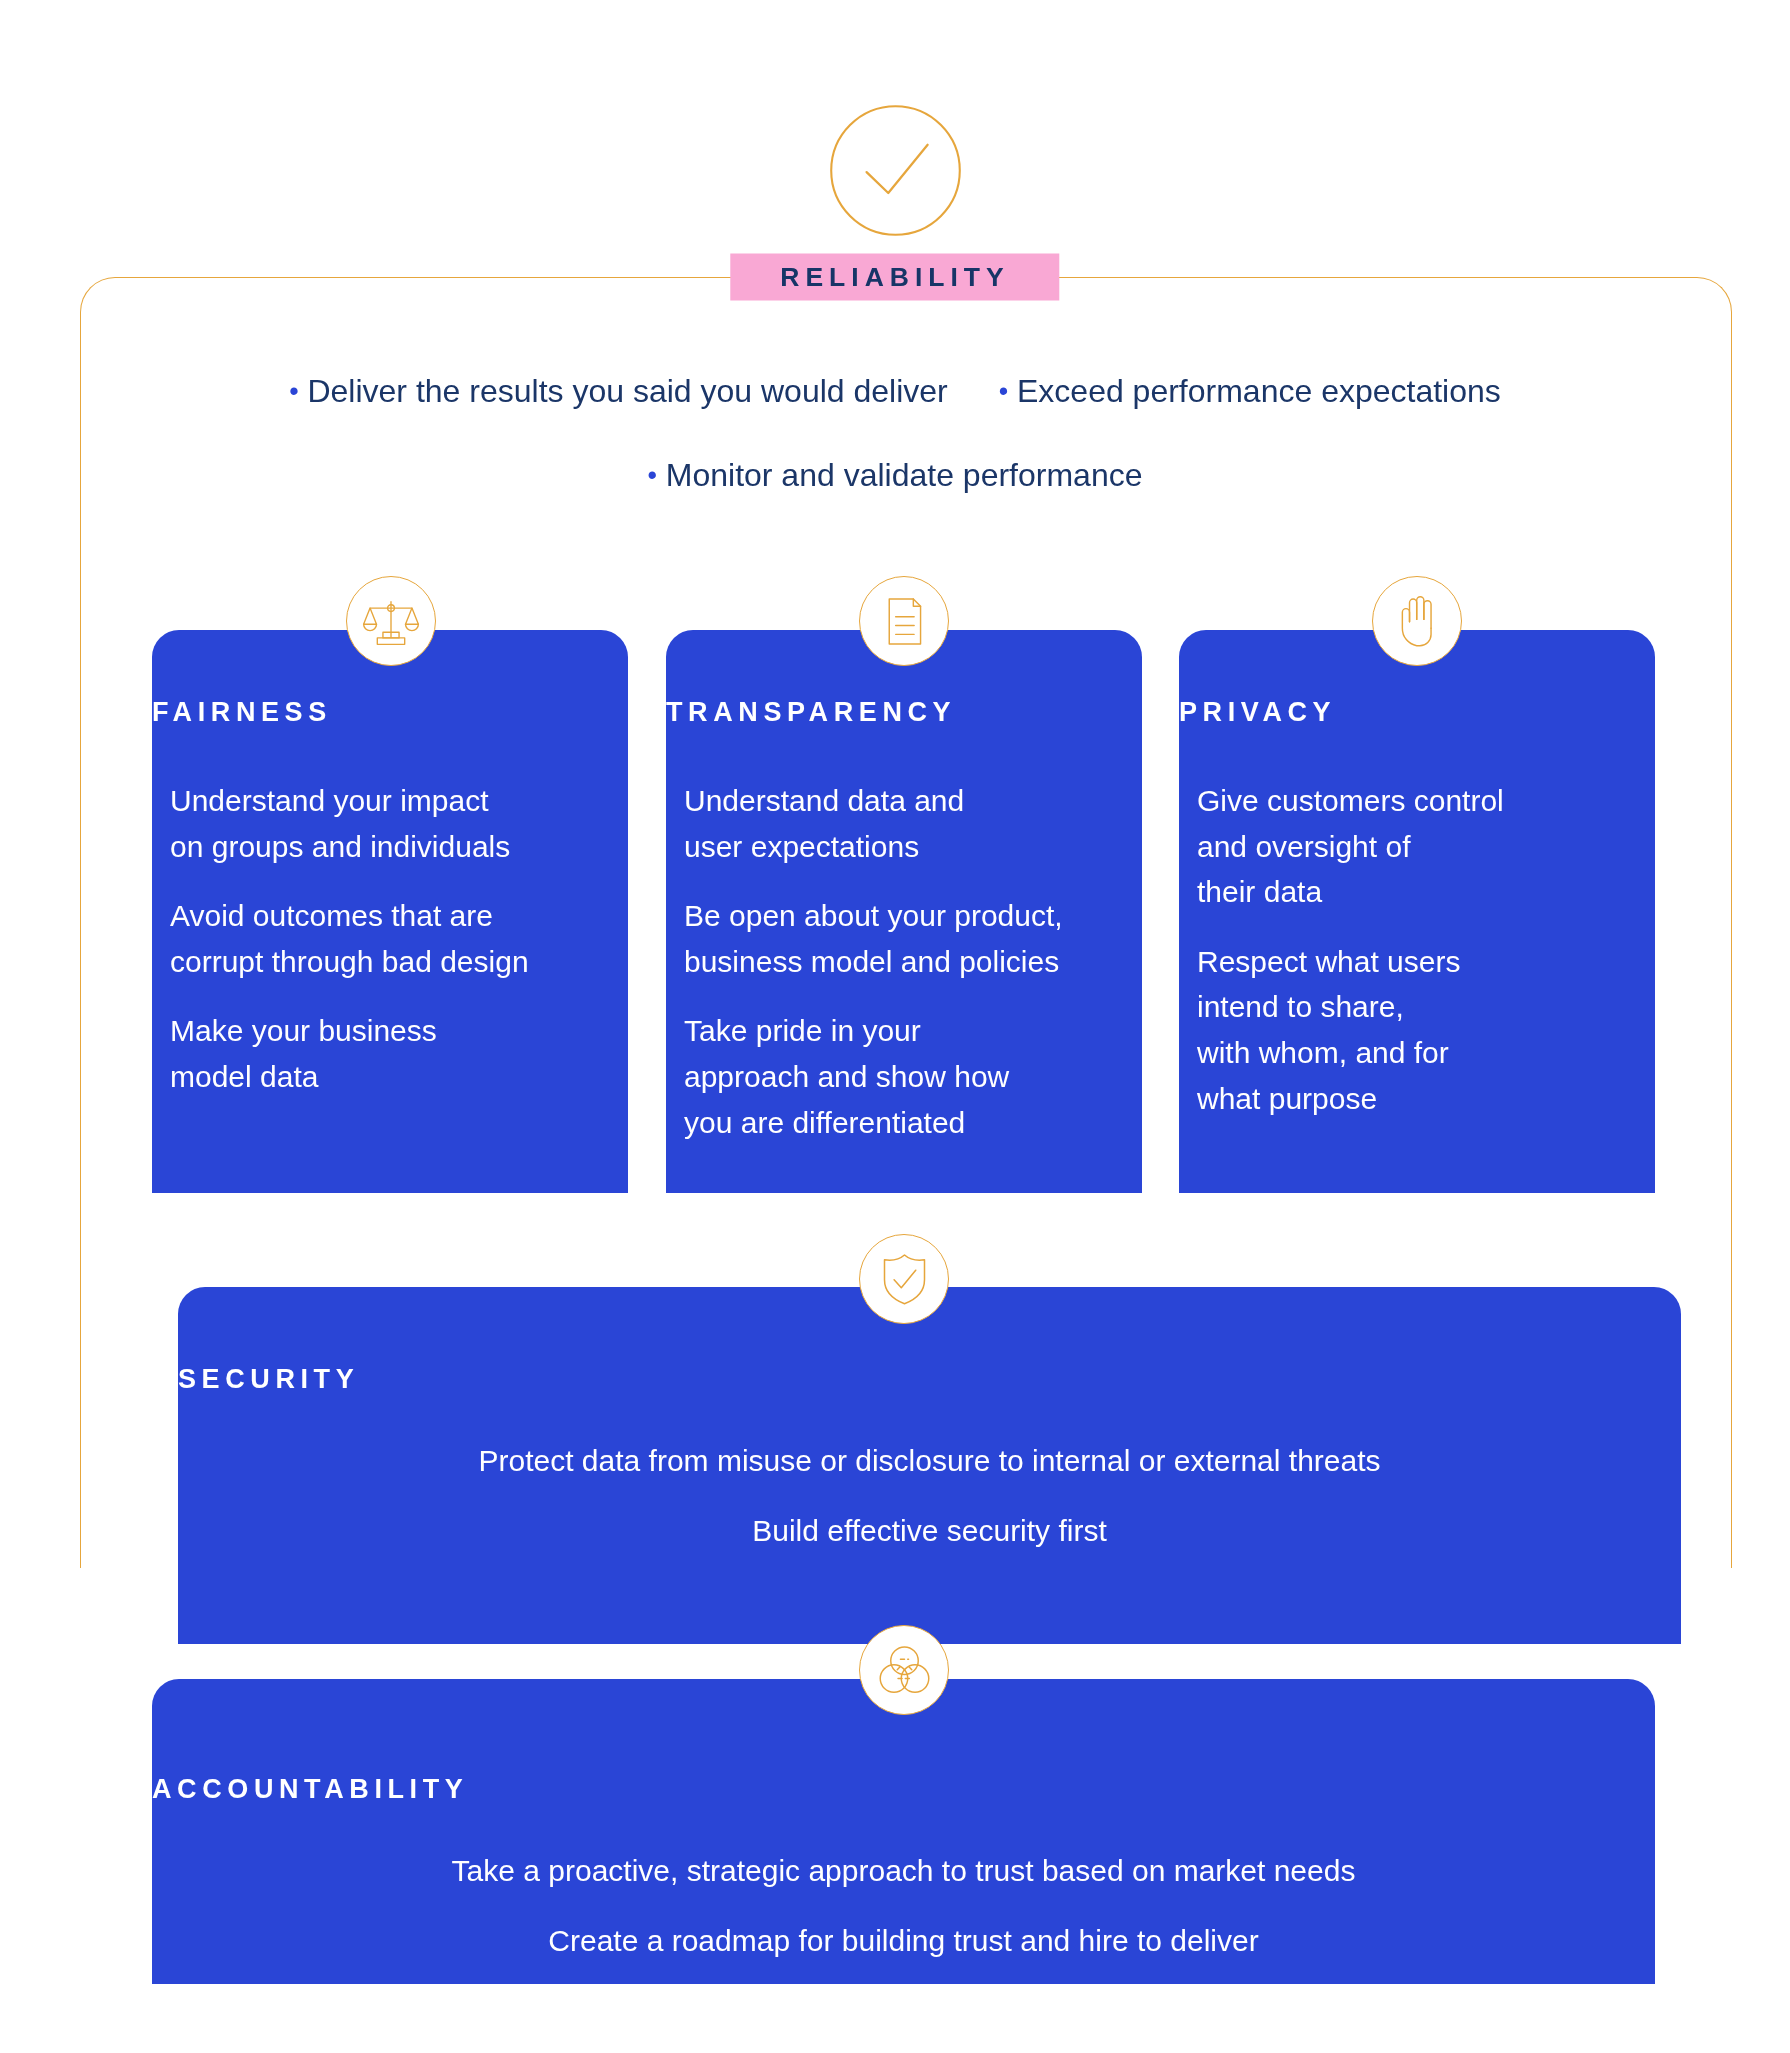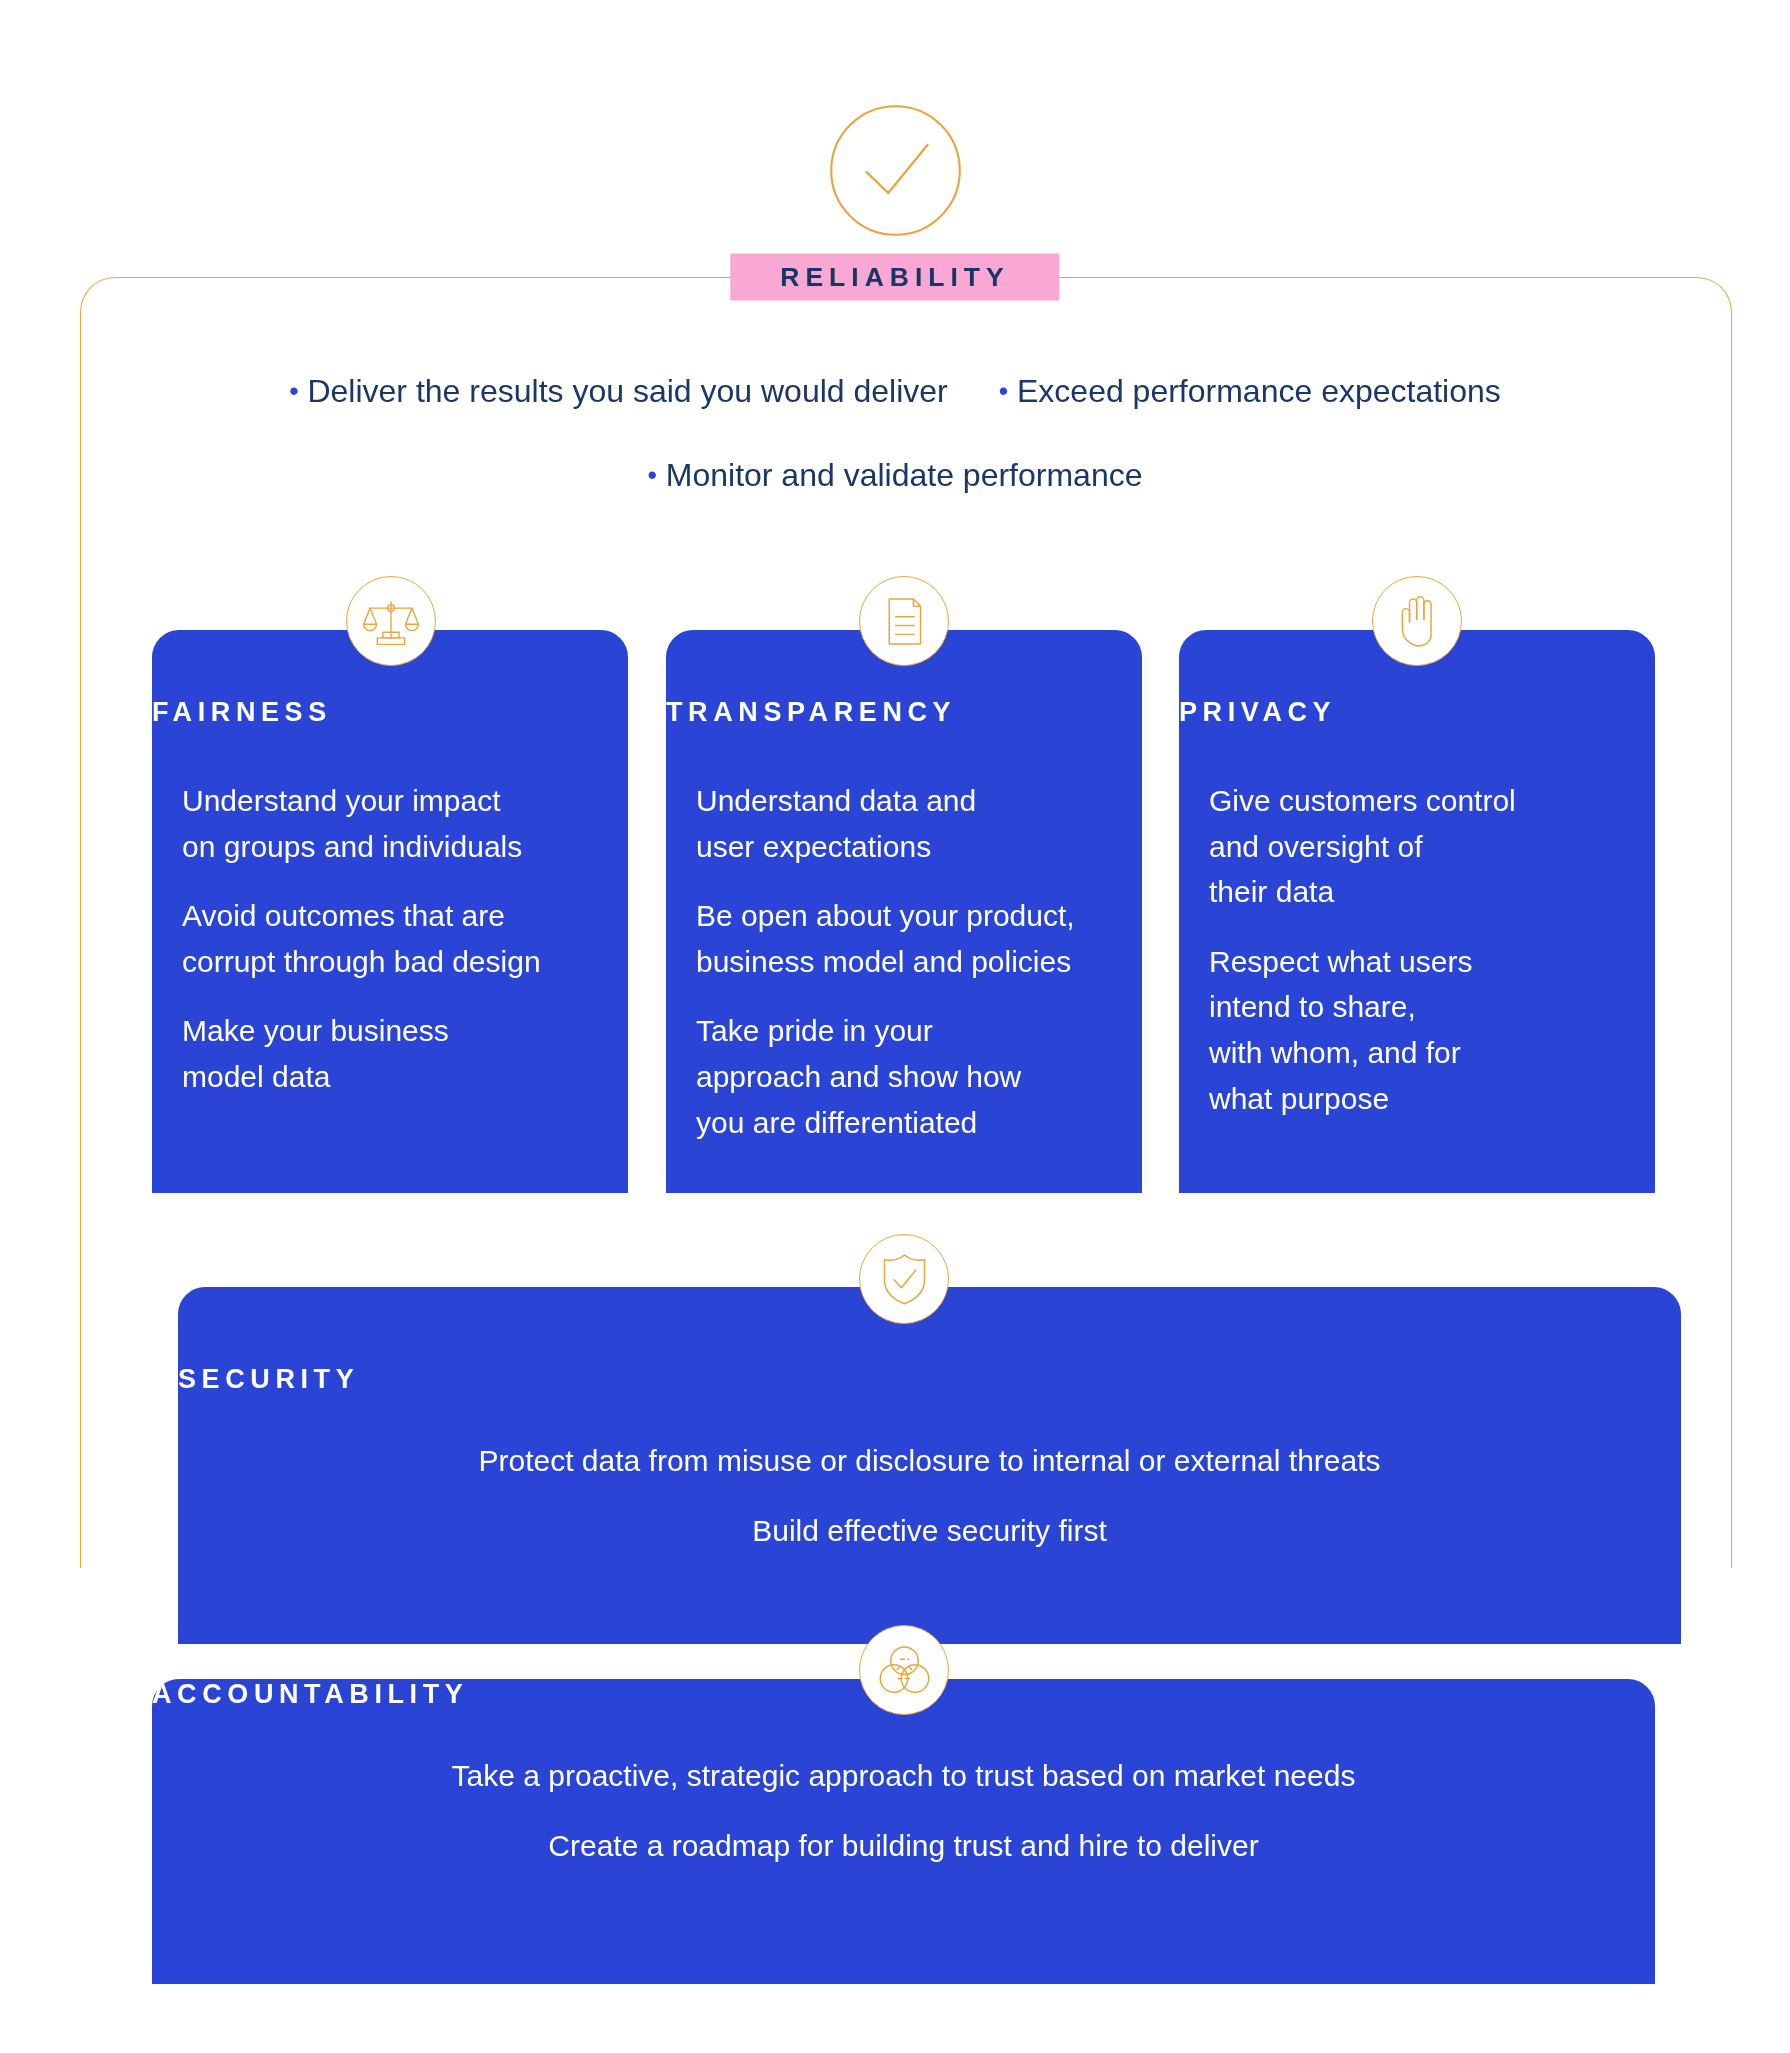--- a/index.html
+++ b/index.html
@@ -116,21 +116,21 @@
   .card-line {
     font-size: 30px;
     line-height: 1.52;
     color: #ffffff;
     white-space: nowrap;
   }
 
   
   .col-card { width: 476px; height: 563px; top: 630px; }
   .col-card .card-title { margin-top: 67px; }
-  .col-card .card-body { margin-top: 50px; padding-left: 30px; }
+  .col-card .card-body { margin-top: 50px; padding-left: 18px; }
   .col-card .para + .para { margin-top: 24px; }
 
   #card-fairness      { left: 152px; }
   #card-transparency  { left: 666px; }
   #card-privacy       { left: 1179px; }
 
   
   .wide-card {
     left: 152px;
     width: 1503px;
@@ -138,21 +138,21 @@
   }
   .wide-card .card-title { margin-top: 0; }
   .wide-card .card-line { white-space: nowrap; }
 
   #card-security      { top: 1287px; height: 357px; margin-left: 26px; }
   #card-security .card-title { padding-top: 77px; }
   #card-security .wide-body  { margin-top: 43px; }
   #card-security .card-line + .card-line { margin-top: 24px; }
 
   #card-accountability { top: 1679px; height: 305px; }
-  #card-accountability .card-title { }
+  #card-accountability .card-title { padding-top: 95px; }
   #card-accountability .wide-body { margin-top: 43px; }
   #card-accountability .card-line + .card-line { margin-top: 24px; }
 
   #med-fairness       { left: 346px;  top: 576px; }
   #med-transparency   { left: 859px; top: 576px; }
   #med-privacy        { left: 1372px; top: 576px; }
   #med-security       { left: 859px; top: 1234px; }
   #med-accountability { left: 859px; top: 1625px; }
 </style>
 </head>

